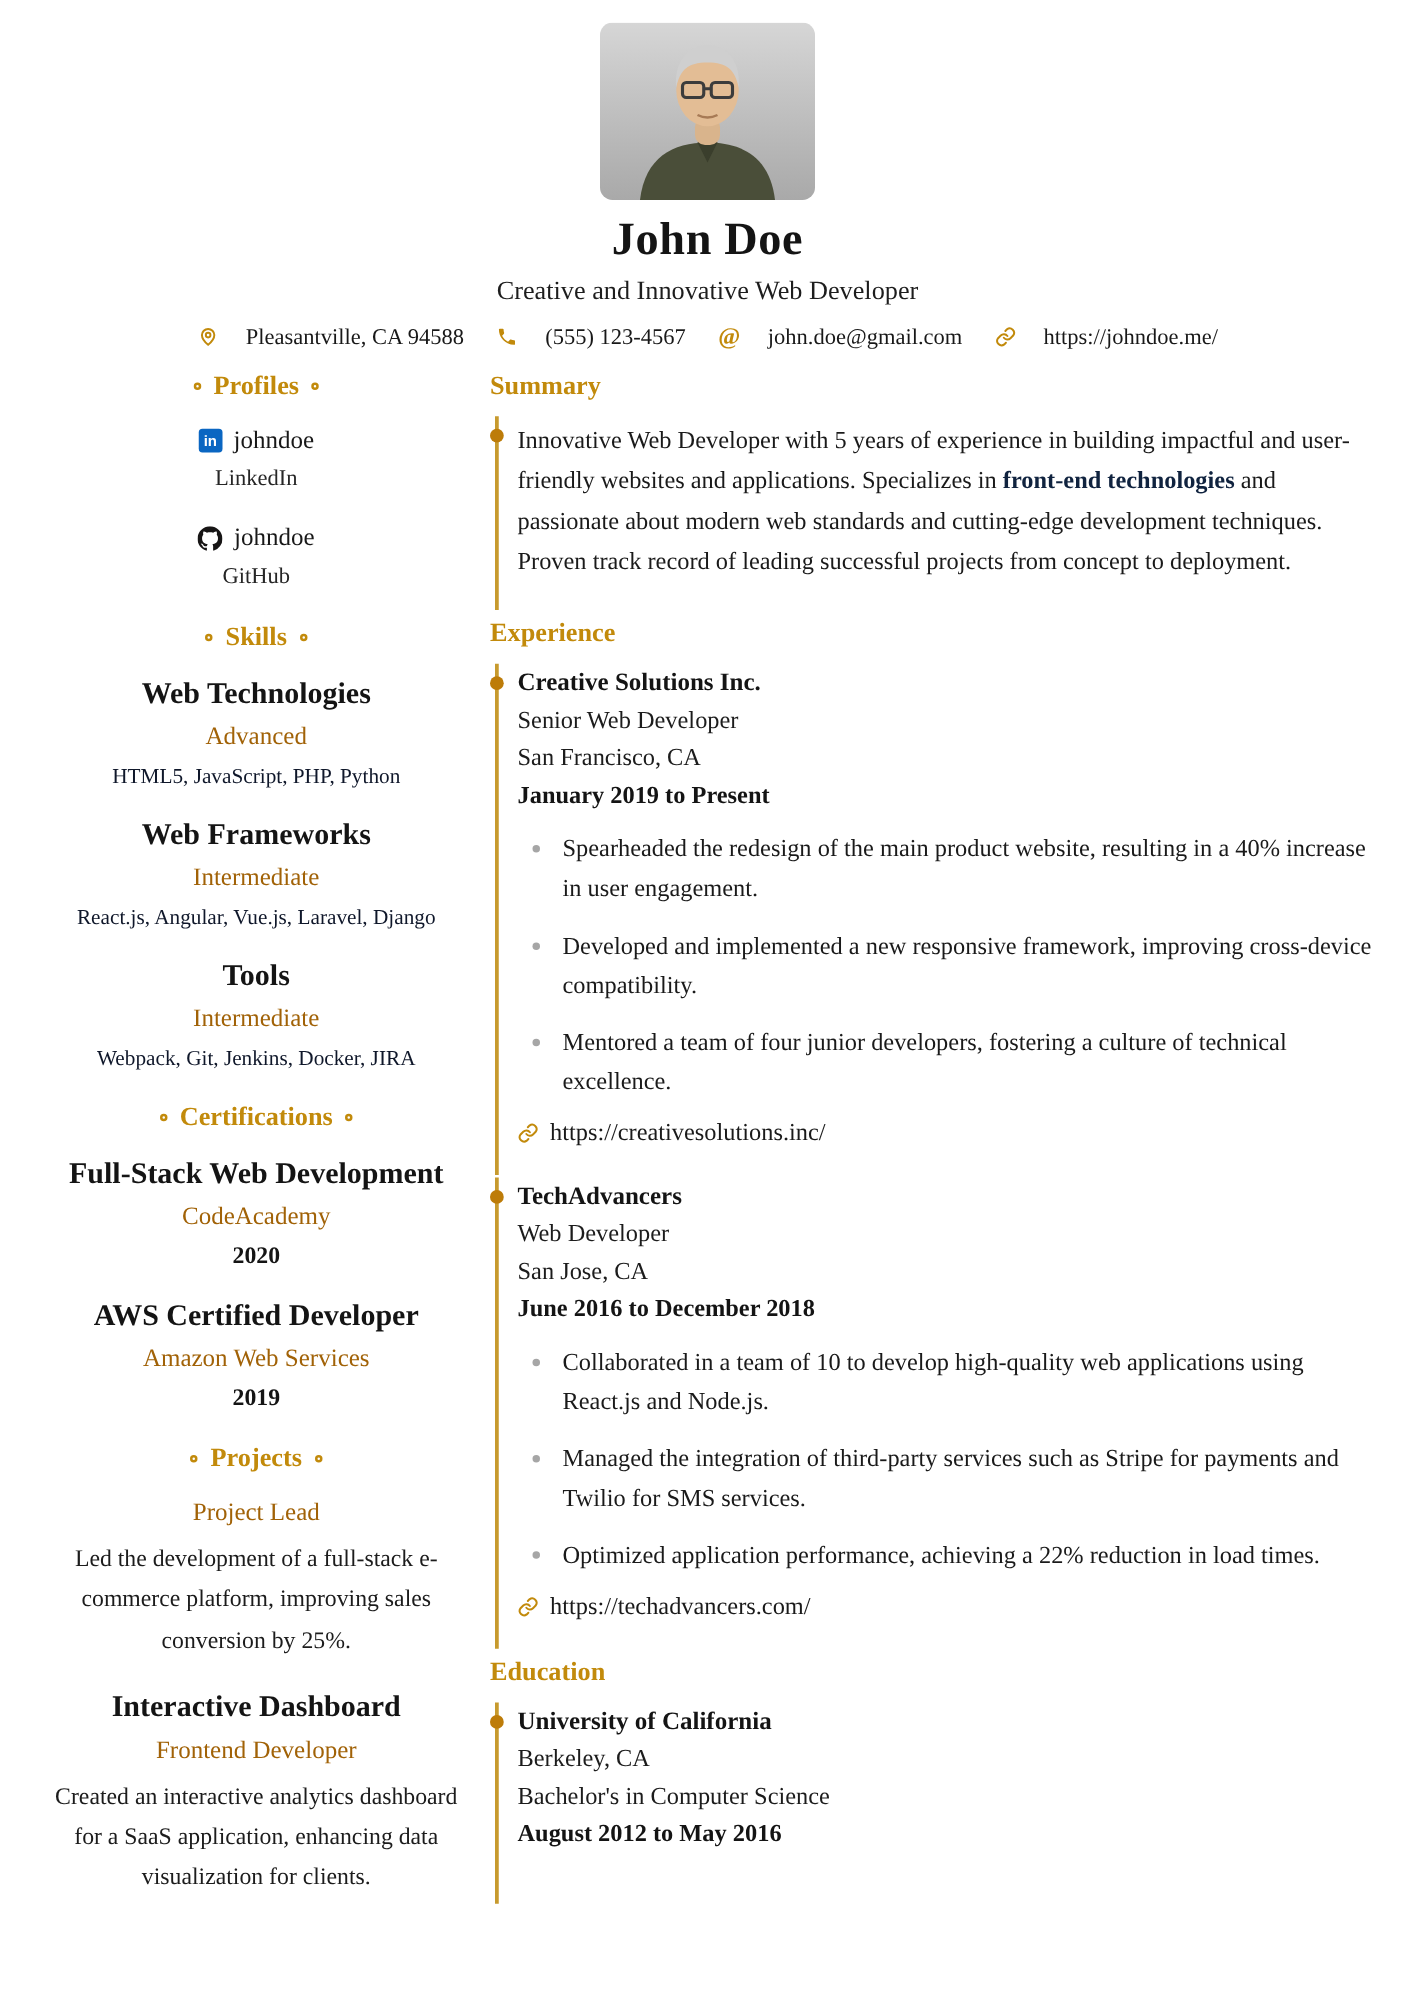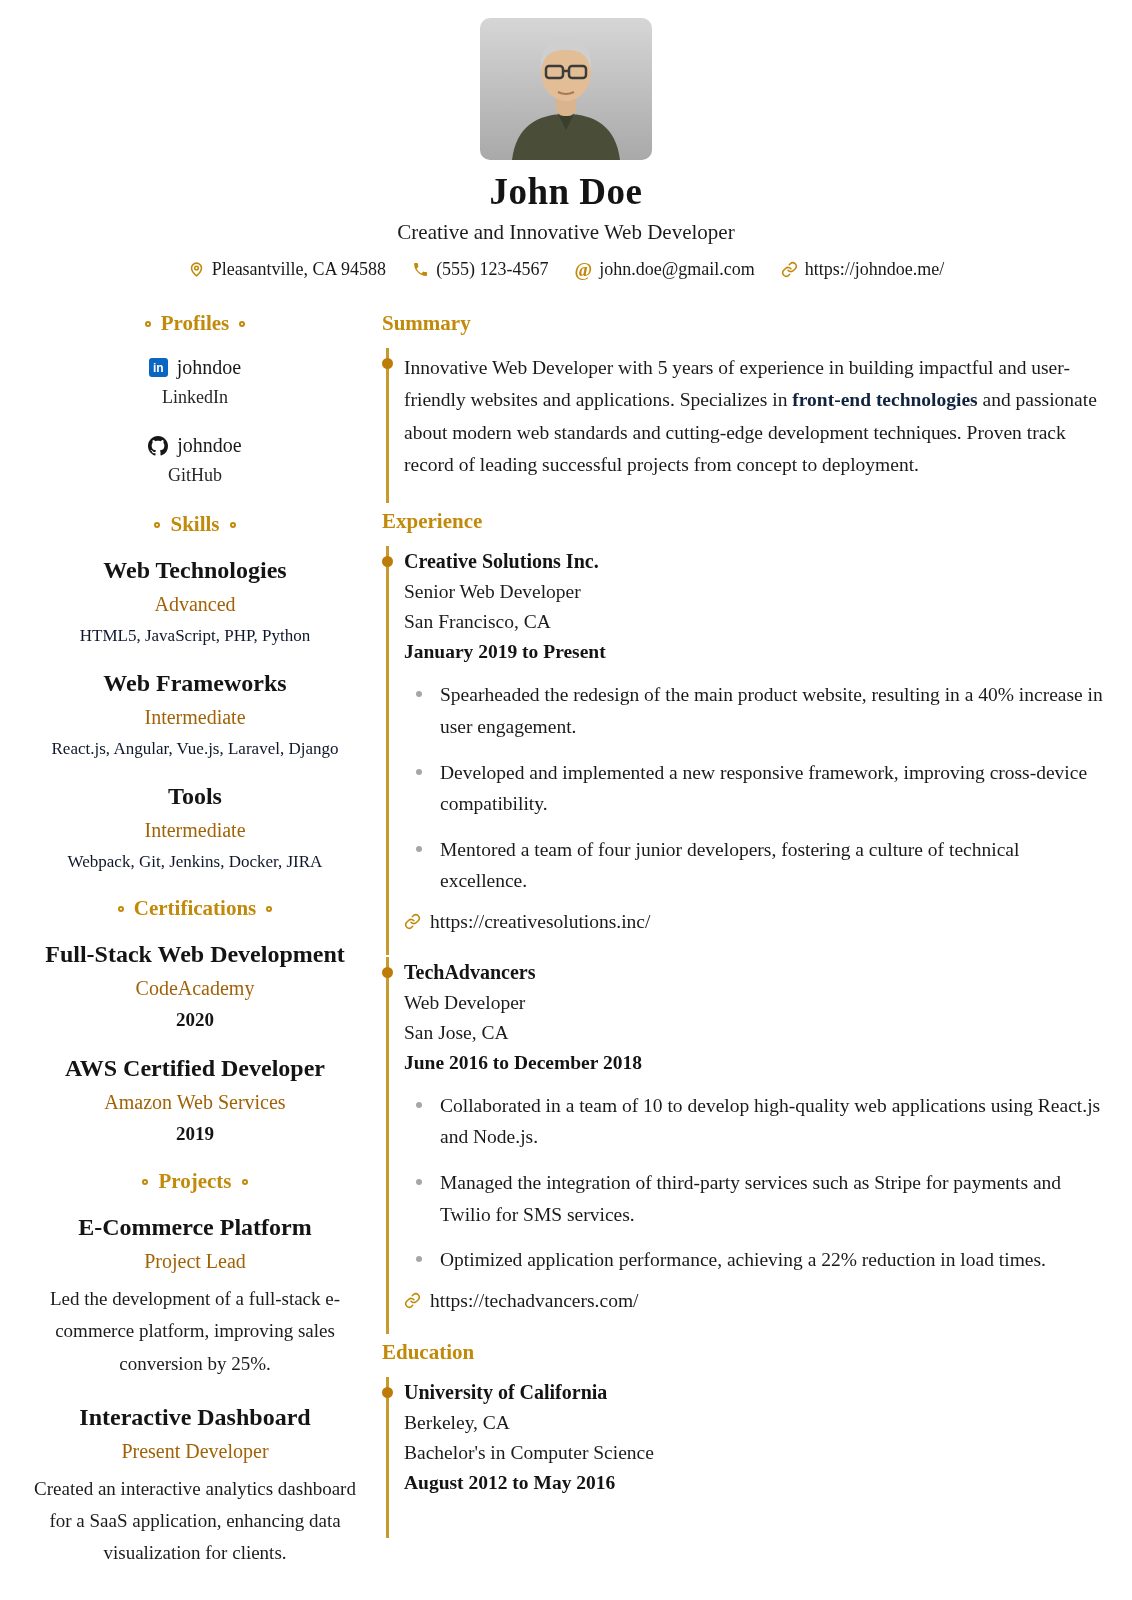--- a/index.html
+++ b/index.html
@@ -10,26 +10,26 @@
     color:#181818; background:#ffffff;
   }
 
   
   .header { text-align:center; padding-top:18px; }
   .photo-wrap { width:172px; height:142px; margin:0 auto; border-radius:10px; overflow:hidden; }
   .photo-wrap svg { display:block; }
   .name { font-size:37px; font-weight:700; margin:10px 0 0; color:#141414; letter-spacing:0.5px; }
   .subtitle { font-size:21px; margin-top:7px; color:#1d1d1d; }
   .contact { display:flex; justify-content:center; align-items:center; gap:26px; margin-top:14px; font-size:18px; }
-  .contact-item { display:flex; align-items:center; gap:7px; }
+  .contact-item { display:flex; align-items:center; gap:22px; }
   .cicon { color:#c28a0b; display:flex; align-items:center; }
   .at-glyph { color:#c28a0b; font-size:19px; font-weight:700; line-height:1; }
 
   
-  .columns { display:flex; padding:0 22px; margin-top:31px; }
+  .columns { display:flex; padding:0 32px; margin-top:16px; }
   .left { width:346px; flex:none; }
   .right { flex:1; padding-left:14px; }
 
   
   .side-section { margin-bottom:20px; }
   .side-header { display:flex; align-items:center; justify-content:center; gap:10px;
                  color:#c28a0b; font-size:21px; font-weight:700; margin:0 0 20px; }
   .ring { width:6px; height:6px; border:2px solid #c28a0b; border-radius:50%; flex:none; }
 
   .profile-item { text-align:center; margin-bottom:26px; }
@@ -218,27 +218,26 @@
       </section>
 
       <section class="side-section">
         <h2 class="side-header">
           <span class="ring"></span>
           <span>Projects</span>
           <span class="ring"></span>
         </h2>
 
         <div class="project-item">
-          <div class="b-title">E-Commerce Platform</div>
           <div class="m-line">Project Lead</div>
           <div class="proj-desc">Led the development of a full-stack e-commerce platform, improving sales conversion by 25%.</div>
         </div>
         <div class="project-item">
           <div class="b-title">Interactive Dashboard</div>
-          <div class="m-line">Present Developer</div>
+          <div class="m-line">Frontend Developer</div>
           <div class="proj-desc">Created an interactive analytics dashboard for a SaaS application, enhancing data visualization for clients.</div>
         </div>
       </section>
     </aside>
 
     <main class="right">
 
       <section class="main-section">
         <h2 class="main-header">Summary</h2>
         <div class="titem">

